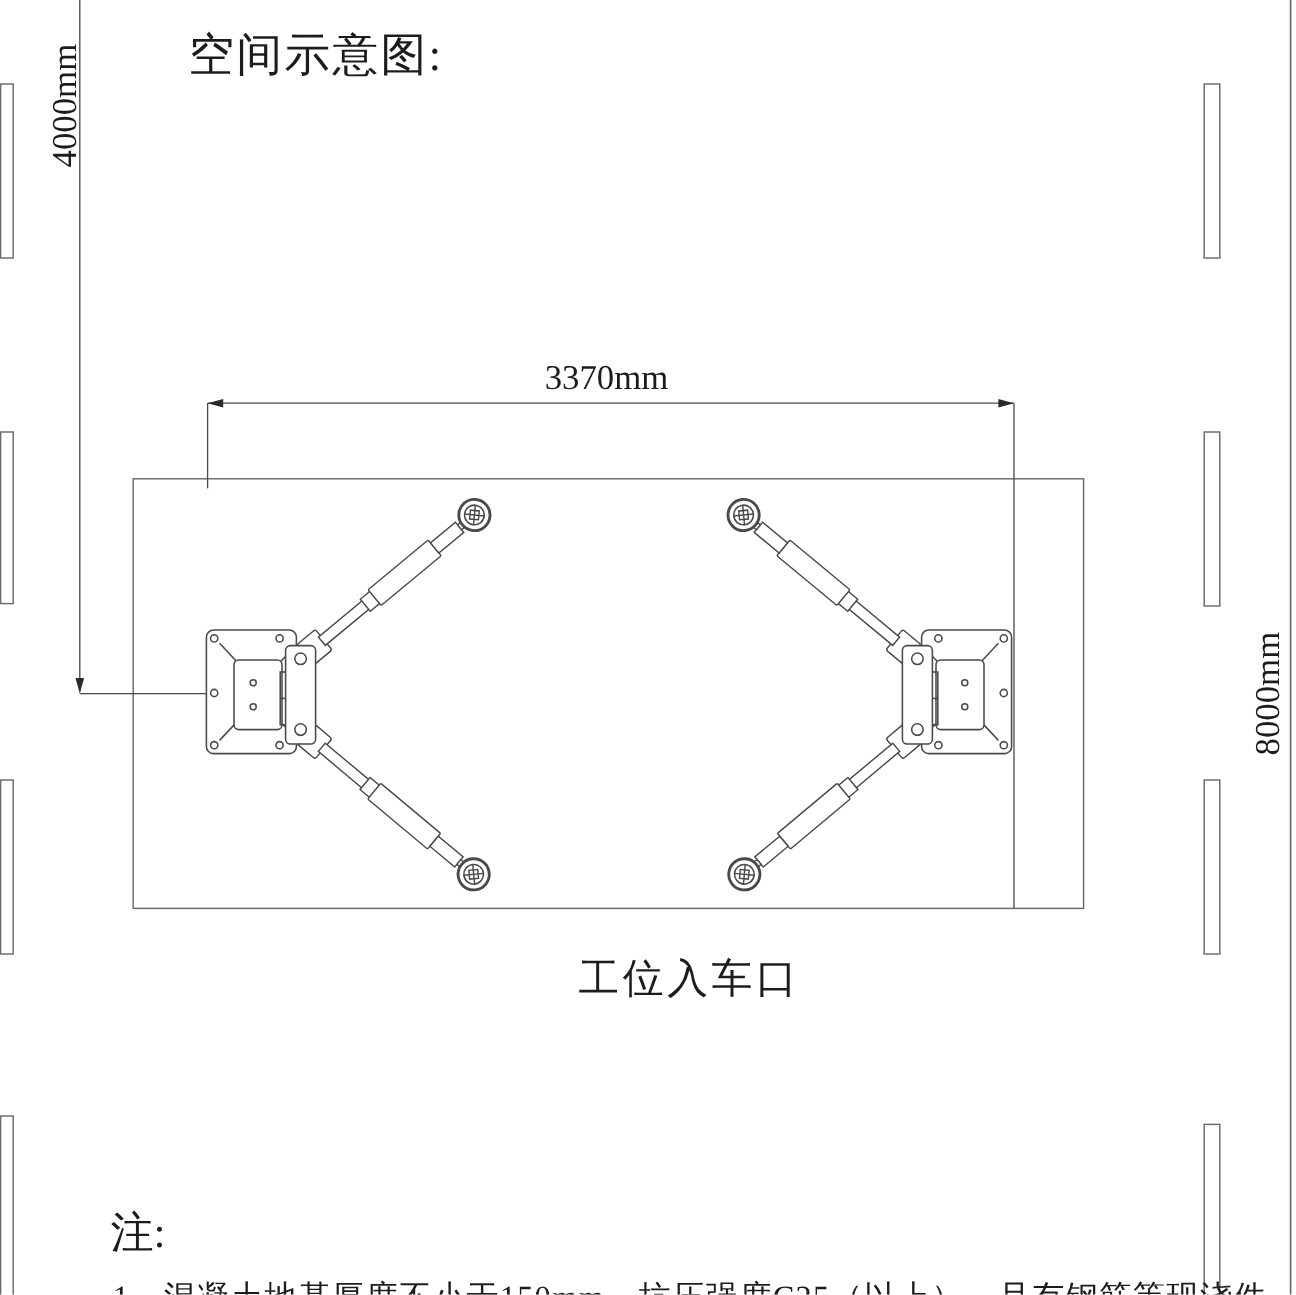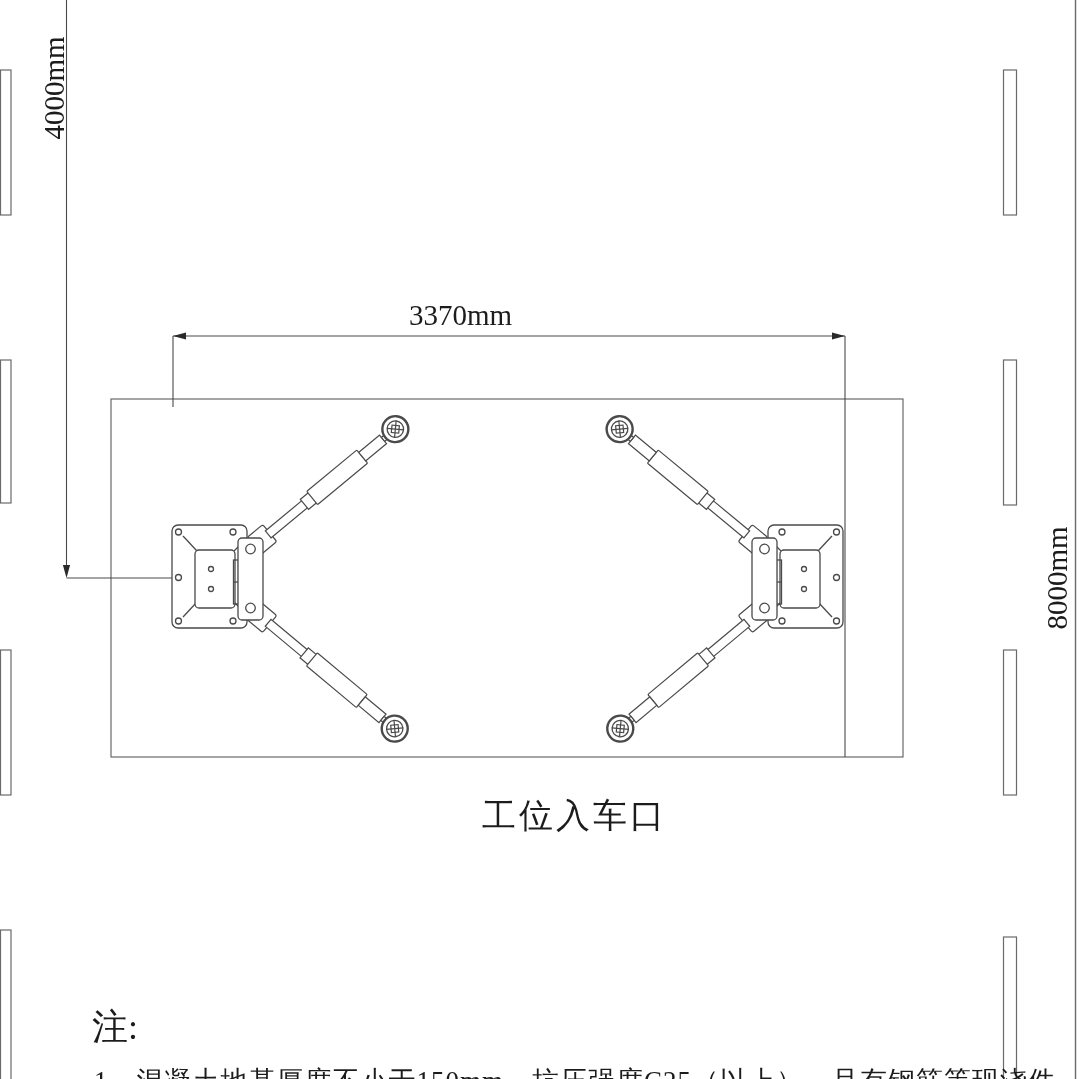--- a/index.html
+++ b/index.html
@@ -11,21 +11,21 @@
     font-family:"Liberation Serif","DejaVu Serif",serif;
     color:#1c1c1c;
   }
   #sheet svg{position:absolute;left:0;top:0;}
   .txt{position:absolute;white-space:nowrap;}
   .title{
     left:157px;top:20px;
     font-size:38px;letter-spacing:2px;font-weight:400;
   }
   .dim{font-size:29px;}
-  .dim-top{left:409px;top:299px;width:130px;text-align:left;}
+  .dim-top{left:427px;top:299px;width:130px;text-align:right;}
   .dim-left{
     left:38px;top:141px;width:106px;text-align:center;
     transform-origin:0 0;transform:rotate(-90deg);
   }
   .dim-right{
     left:1041px;top:630px;width:104px;text-align:center;
     transform-origin:0 0;transform:rotate(-90deg);
   }
   .entrance{left:455px;top:793px;font-size:34px;letter-spacing:3px;margin-left:27px;}
   .notes-heading{left:92px;top:1003px;font-size:36px;}
@@ -112,20 +112,21 @@
     <g stroke="#4a4a4a" stroke-width="1.1">
       <line x1="66.5" y1="0" x2="66.5" y2="576"></line>
       <polygon points="66.5,578 62.9,565 70.1,565" fill="#2a2a2a" stroke="none"></polygon>
       <line x1="66.5" y1="578" x2="178" y2="578"></line>
     </g>
 
     <use href="#lift"></use>
     <use href="#lift" transform="matrix(-1 0 0 1 1015 0)"></use>
   </svg>
 
+  <div class="txt title">空间示意图:</div>
   <div class="txt dim dim-top">3370mm</div>
   <div class="txt dim dim-left">4000mm</div>
   <div class="txt dim dim-right">8000mm</div>
   <div class="txt entrance">工位入车口</div>
   <div class="txt notes-heading">注:</div>
   <div class="txt note-line">1、混凝土地基厚度不小于150mm，抗压强度C25（以上），且有钢筋等现浇件</div>
 
 </div>
 
 </body></html>

